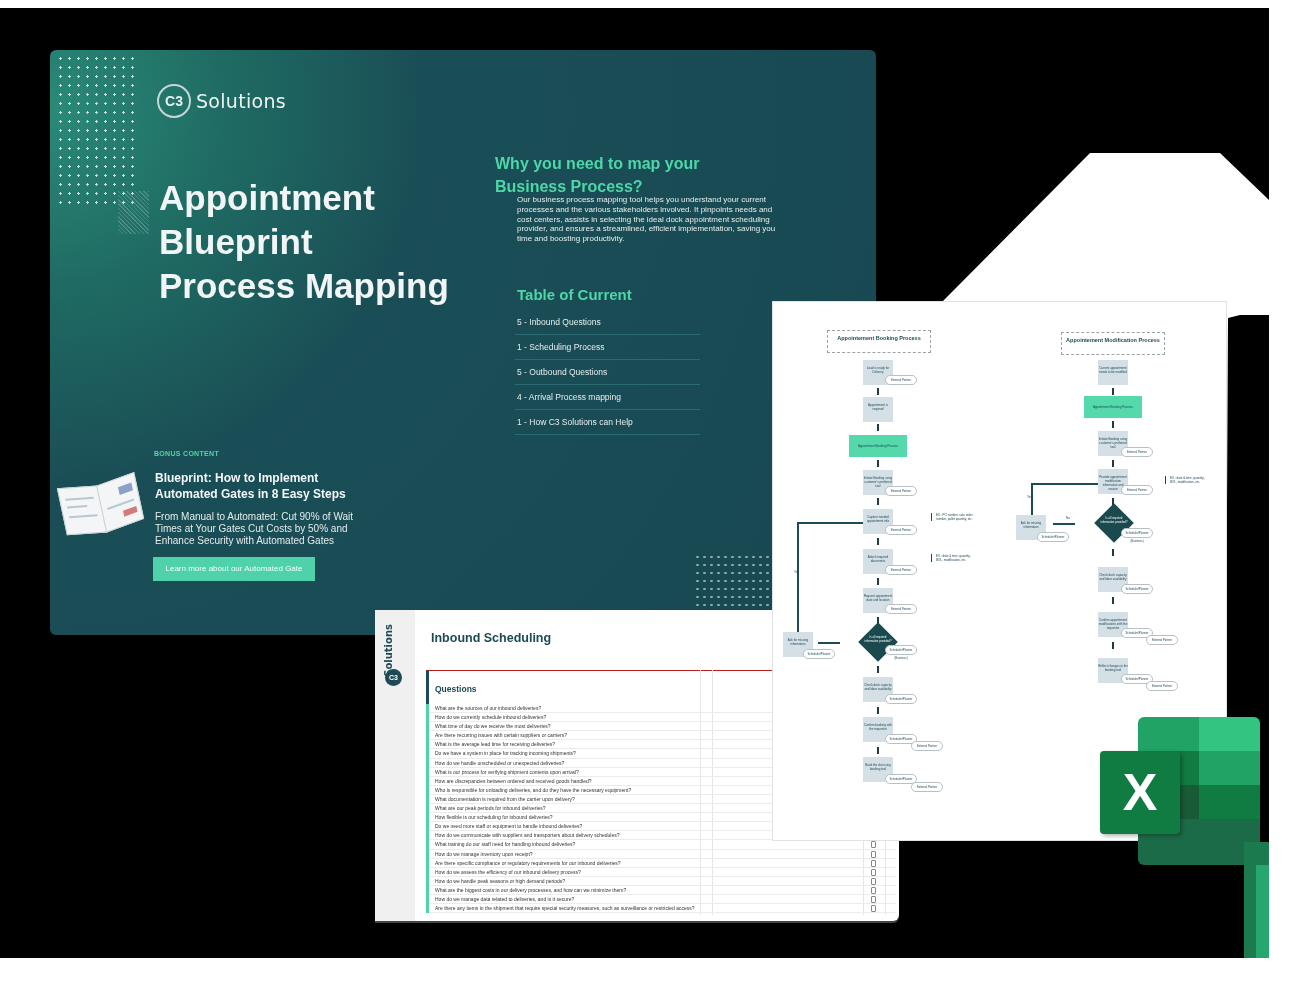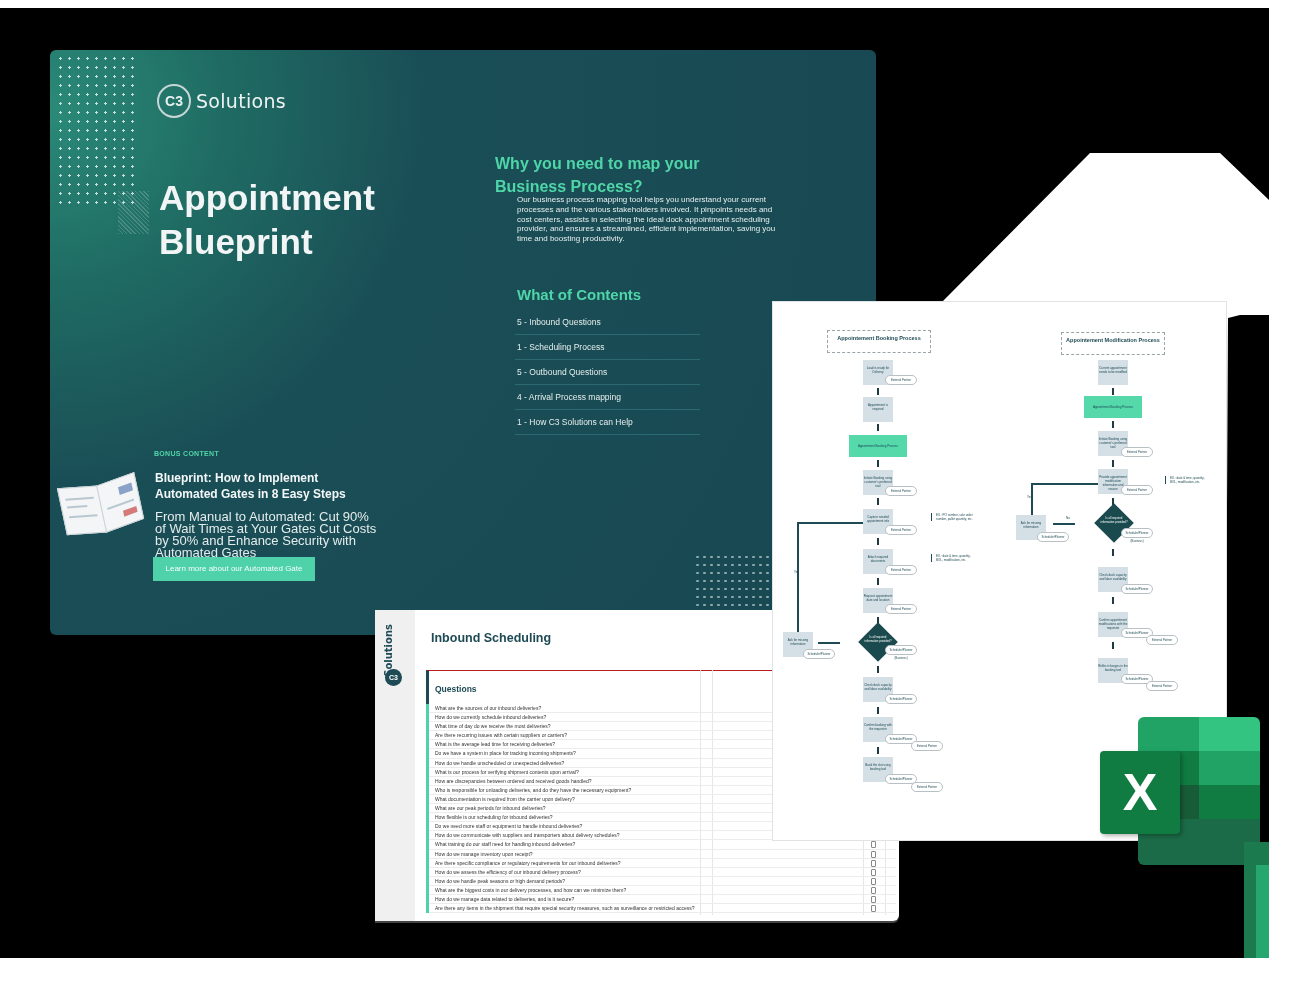--- a/index.html
+++ b/index.html
@@ -33,21 +33,21 @@
 
   .why-title { position: absolute; left: 445px; top: 102px; color: #4fd6a8; font-size: 16px; font-weight: bold; line-height: 23px; width: 240px; }
   .why-body { position: absolute; left: 467px; top: 145px; color: #e6eeee; font-size: 8px; line-height: 9.8px; width: 265px; }
 
   .toc-title { position: absolute; left: 467px; top: 236px; color: #4fd6a8; font-size: 15px; font-weight: bold; }
   .toc-list { position: absolute; left: 465px; top: 260px; width: 185px; list-style: none; }
   .toc-item { color: #e6eeee; font-size: 8.5px; height: 25px; line-height: 24px; padding-left: 2px; border-bottom: 1px solid #2a6a70; }
 
   .bonus-label { position: absolute; left: 104px; top: 400px; color: #4fd6a8; font-size: 7px; font-weight: bold; letter-spacing: 0.3px; }
   .bonus-title { position: absolute; left: 105px; top: 420px; color: #f4f7f7; font-size: 12px; font-weight: bold; line-height: 16px; width: 220px; }
-  .bonus-desc { position: absolute; left: 105px; top: 461px; color: #e4ecec; font-size: 13px; line-height: 12px; width: 225px; }
+  .bonus-desc { position: absolute; left: 105px; top: 461px; color: #e4ecec; font-size: 10px; line-height: 12px; width: 225px; }
   .bonus-btn { position: absolute; left: 103px; top: 507px; width: 162px; height: 24px; background: #4fd1a9; color: #f4fffb; font-size: 8px; line-height: 24px; text-align: center; border: none; }
   .book { position: absolute; left: 12px; top: 428px; width: 82px; height: 60px; transform: rotate(-12deg); }
   .book-page { position: absolute; top: 4px; width: 40px; height: 48px; background: #f3f5f6; border: 1px solid #c9d2d6; }
   .book-page.l { left: 0; transform: skewY(8deg); }
   .book-page.r { left: 39px; transform: skewY(-8deg); }
   .book-line { position: absolute; height: 2px; background: #b9c8d0; left: 5px; width: 28px; }
 
   
   .sheet { position: absolute; left: 375px; top: 610px; width: 524px; height: 311px; background: #fff; border-radius: 0 0 6px 0; overflow: hidden; box-shadow: 0 2px 0 #444; }
   .sheet-side { position: absolute; left: 0; top: 0; width: 40px; height: 100%; background: #f0f0f0; }
@@ -96,26 +96,27 @@
   <div class="dots2"></div>
 
   <div class="logo">
     <div class="logo-circle">C3</div>
     <div class="logo-text">Solutions</div>
   </div>
 
   <div class="cover-title">
     <div>Appointment</div>
     <div>Blueprint</div>
+    <div>Process Mapping</div>
   </div>
 
   <div class="why-title">Why you need to map your Business Process?</div>
   <div class="why-body">Our business process mapping tool helps you understand your current processes and the various stakeholders involved. It pinpoints needs and cost centers, assists in selecting the ideal dock appointment scheduling provider, and ensures a streamlined, efficient implementation, saving you time and boosting productivity.</div>
 
-  <div class="toc-title">What of Contents</div>
+  <div class="toc-title">Table of Current</div>
   <ul class="toc-list">
     <li class="toc-item">5 - Inbound Questions</li>
     <li class="toc-item">1 - Scheduling Process</li>
     <li class="toc-item">5 - Outbound Questions</li>
     <li class="toc-item">4 - Arrival Process mapping</li>
     <li class="toc-item">1 - How C3 Solutions can Help</li>
   </ul>
 
   <div class="book">
     <div class="book-page l">

